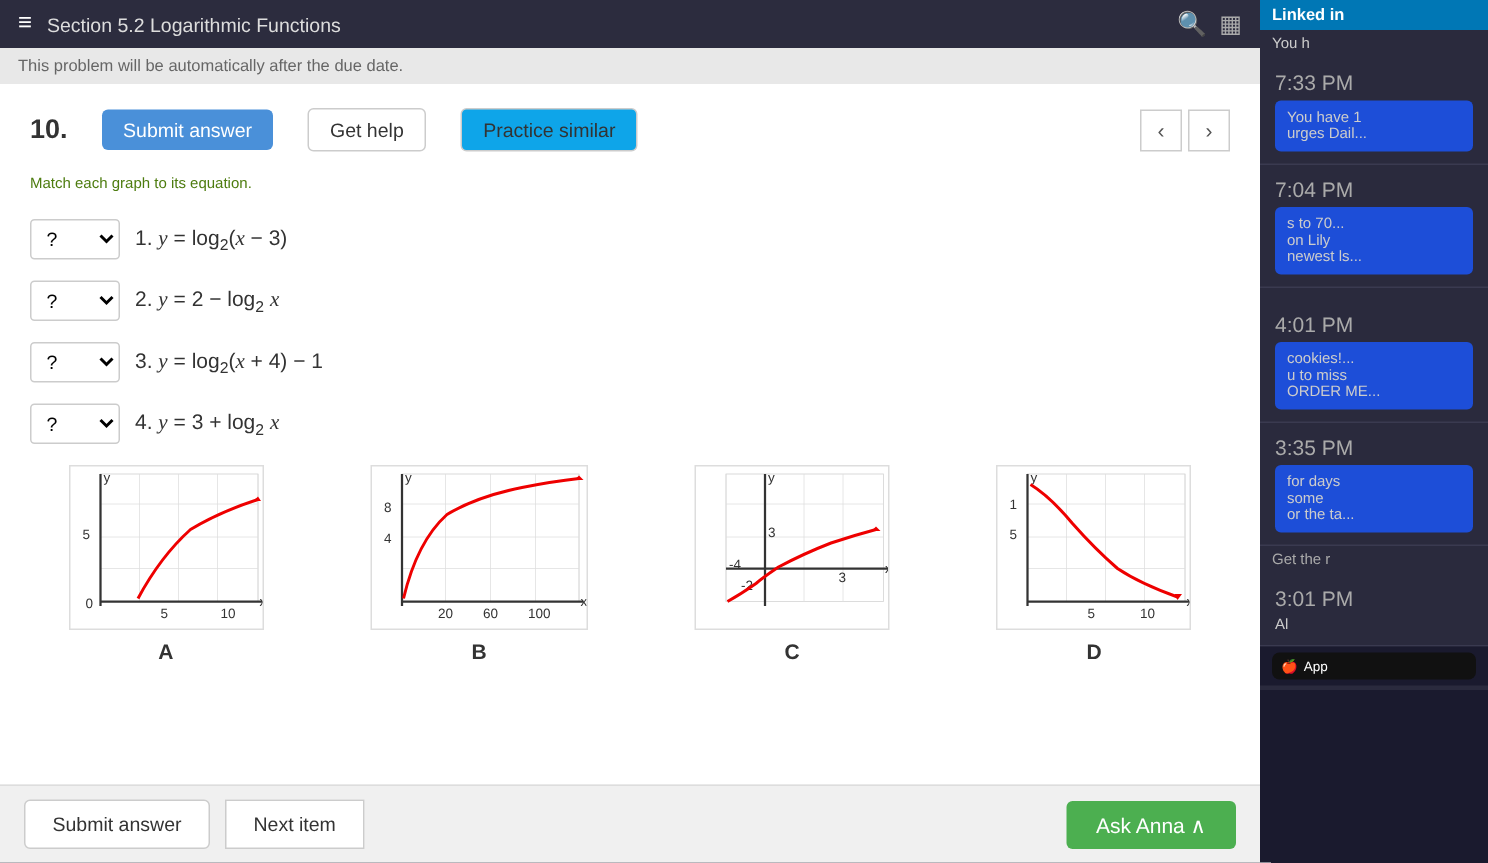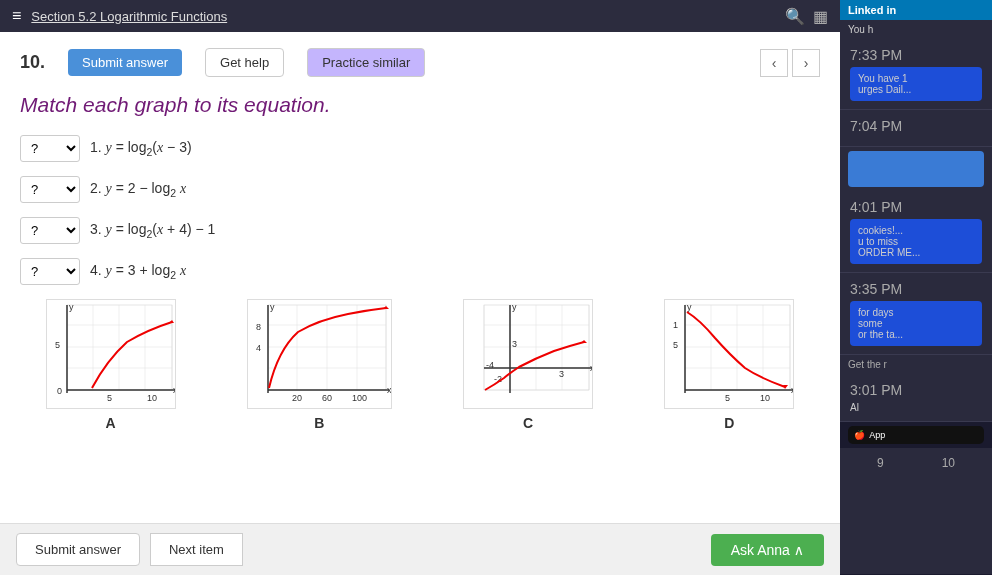--- a/index.html
+++ b/index.html
@@ -33,21 +33,20 @@
       height: 32px;
     }
     .header-bar .hamburger {
       color: white;
       font-size: 16px;
       cursor: pointer;
     }
     .header-bar .section-title {
       color: #ddd;
       font-size: 13px;
-      text-decoration: underline;
     }
     .header-bar-right {
       margin-left: auto;
       display: flex;
       gap: 8px;
       align-items: center;
     }
     .header-bar-right .search-icon, .header-bar-right .grid-icon {
       color: #aaa;
       font-size: 16px;
@@ -96,21 +95,21 @@
     .btn-get-help {
       background: white;
       color: #333;
       border: 1px solid #ccc;
       padding: 6px 14px;
       border-radius: 4px;
       font-size: 13px;
       cursor: pointer;
     }
     .btn-practice {
-      background: #c4b5fd;
+      background: #0ea5e9;
       color: #333;
       border: 1px solid #ccc;
       padding: 6px 14px;
       border-radius: 4px;
       font-size: 13px;
       cursor: pointer;
     }
     .nav-arrows {
       margin-left: auto;
       display: flex;
@@ -123,24 +122,23 @@
       height: 28px;
       cursor: pointer;
       display: flex;
       align-items: center;
       justify-content: center;
       font-size: 14px;
       color: #555;
     }
 
     .instruction {
-      font-size: 21px;
-      color: #701a75;
+      font-size: 10px;
+      color: #4d7c0f;
       margin-bottom: 18px;
-      font-style: italic;
     }
 
     
     .match-question {
       display: flex;
       align-items: center;
       margin-bottom: 14px;
       gap: 10px;
     }
     .match-select {
@@ -215,21 +213,21 @@
       padding: 8px 20px;
       border-radius: 4px;
       font-size: 14px;
       cursor: pointer;
       font-weight: normal;
     }
 
     
     .right-sidebar {
       width: 152px;
-      height: 574px;
+      height: 460px;
       background: #2a2a3d;
       overflow: hidden;
       display: flex;
       flex-direction: column;
     }
 
     .sidebar-time-entry {
       padding: 8px 10px;
       border-bottom: 1px solid #3a3a50;
     }
@@ -276,20 +274,23 @@
 
   <div class="header-bar">
     <span class="hamburger">≡</span>
     <span class="section-title">Section 5.2 Logarithmic Functions</span>
     <div class="header-bar-right">
       <span class="search-icon">🔍</span>
       <span class="grid-icon">▦</span>
     </div>
   </div>
 
+  <div class="subtitle-bar">
+    <span>This problem will be automatically after the due date.</span>
+  </div>
 
   <div class="question-area">
 
     <div class="question-header">
       <span class="question-number">10.</span>
       <button class="btn-submit">Submit answer</button>
       <button class="btn-get-help">Get help</button>
       <button class="btn-practice">Practice similar</button>
       <div class="nav-arrows">
         <button class="nav-arrow">‹</button>
@@ -494,20 +495,21 @@
     <span>You h</span>
   </div>
 
   <div class="sidebar-time-entry">
     <div class="sidebar-time">7:33 PM</div>
     <div class="sidebar-notification">You have 1<br>urges Dail...</div>
   </div>
 
   <div class="sidebar-time-entry">
     <div class="sidebar-time">7:04 PM</div>
+    <div class="sidebar-notification">s to 70...<br>on Lily<br>newest ls...</div>
   </div>
 
   <div style="background:#3a7bd5; height:36px; margin:4px 8px; border-radius:4px;"></div>
 
   <div class="sidebar-time-entry">
     <div class="sidebar-time">4:01 PM</div>
     <div class="sidebar-notification">cookies!...<br>u to miss<br>ORDER ME...</div>
   </div>
 
   <div class="sidebar-time-entry">

